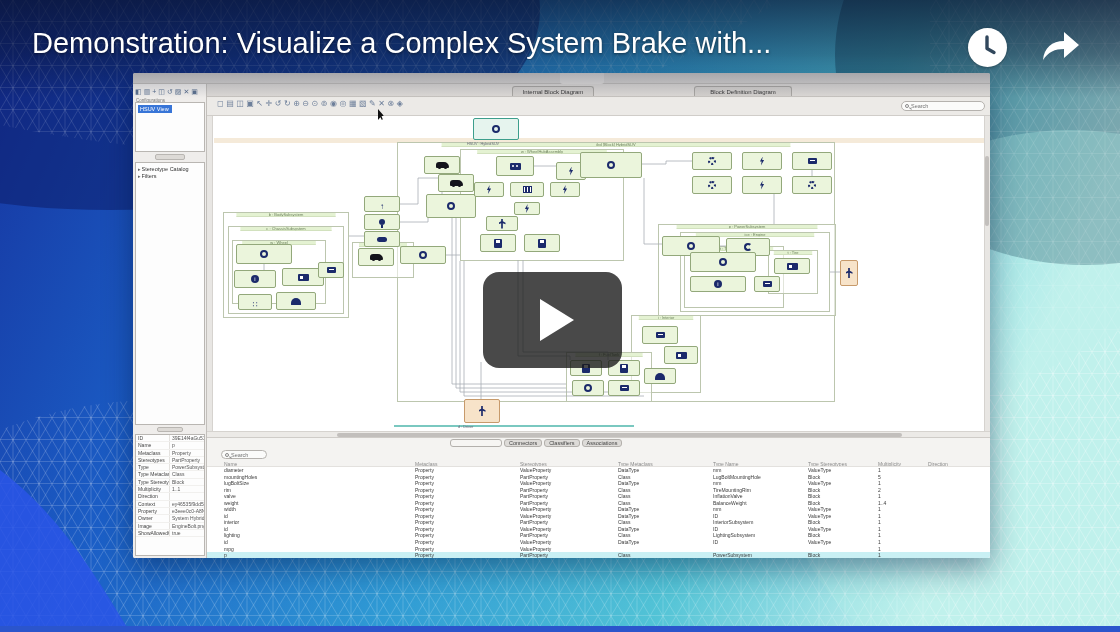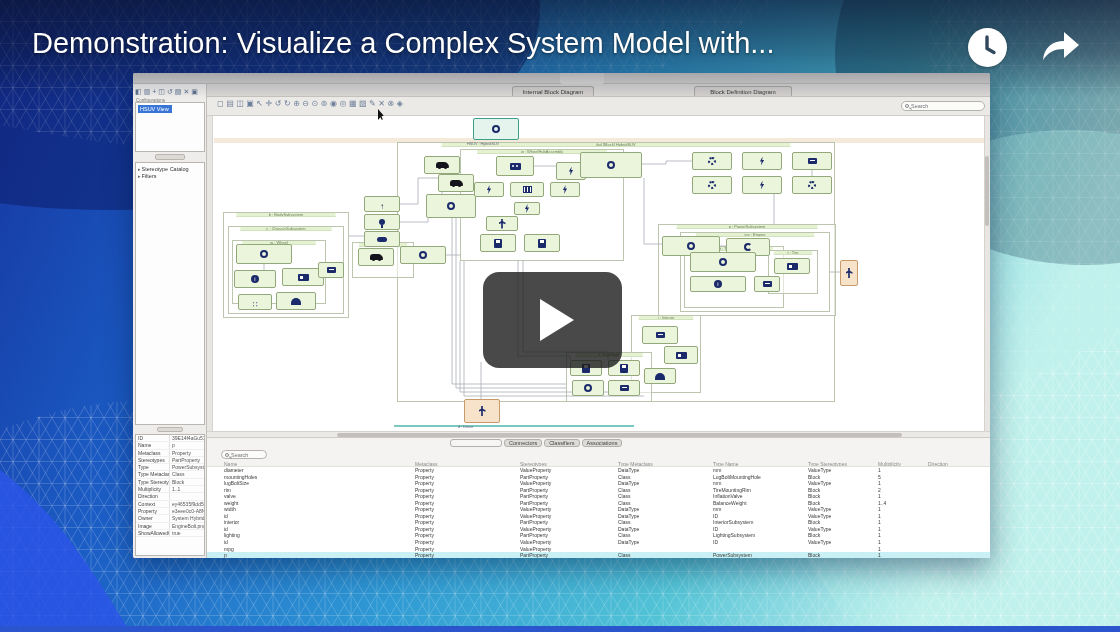--- a/index.html
+++ b/index.html
@@ -659,21 +659,21 @@
               <div class="td">Block</div>
               <div class="td">1</div>
               <div class="td"></div>
             </div>
           </div>
       </div>
     </div>
   </div>
 
   <div id="yt-gradient"></div>
-  <div id="yt-title">Demonstration: Visualize a Complex System Model with...</div>
+  <div id="yt-title">Demonstration: Visualize a Complex System Brake with...</div>
 
   <div id="watch-later">
     <svg width="39" height="39" viewBox="0 0 39 39">
       <polyline points="19,9 19,20.5 26,24.5" fill="none" stroke="#31475c" stroke-width="3.4" stroke-linecap="round" stroke-linejoin="round"></polyline>
     </svg>
   </div>
 
   <div id="share-btn">
     <svg width="46" height="42" viewBox="0 0 46 42">
       <path d="M6 34 C7 22 15 15 27 15 L27 6 L42 19 L27 32 L27 23 C18 23 11 26 6 34 Z" fill="#ffffff"></path>

